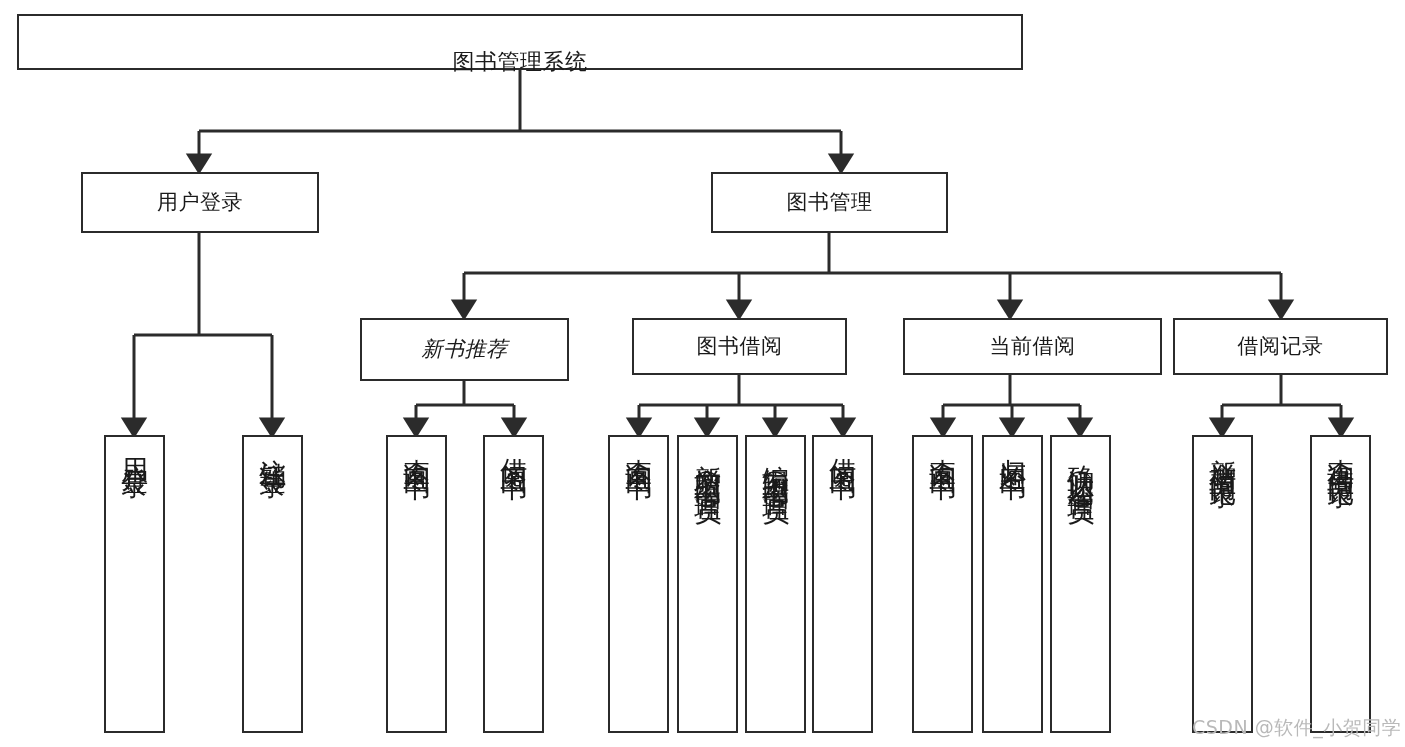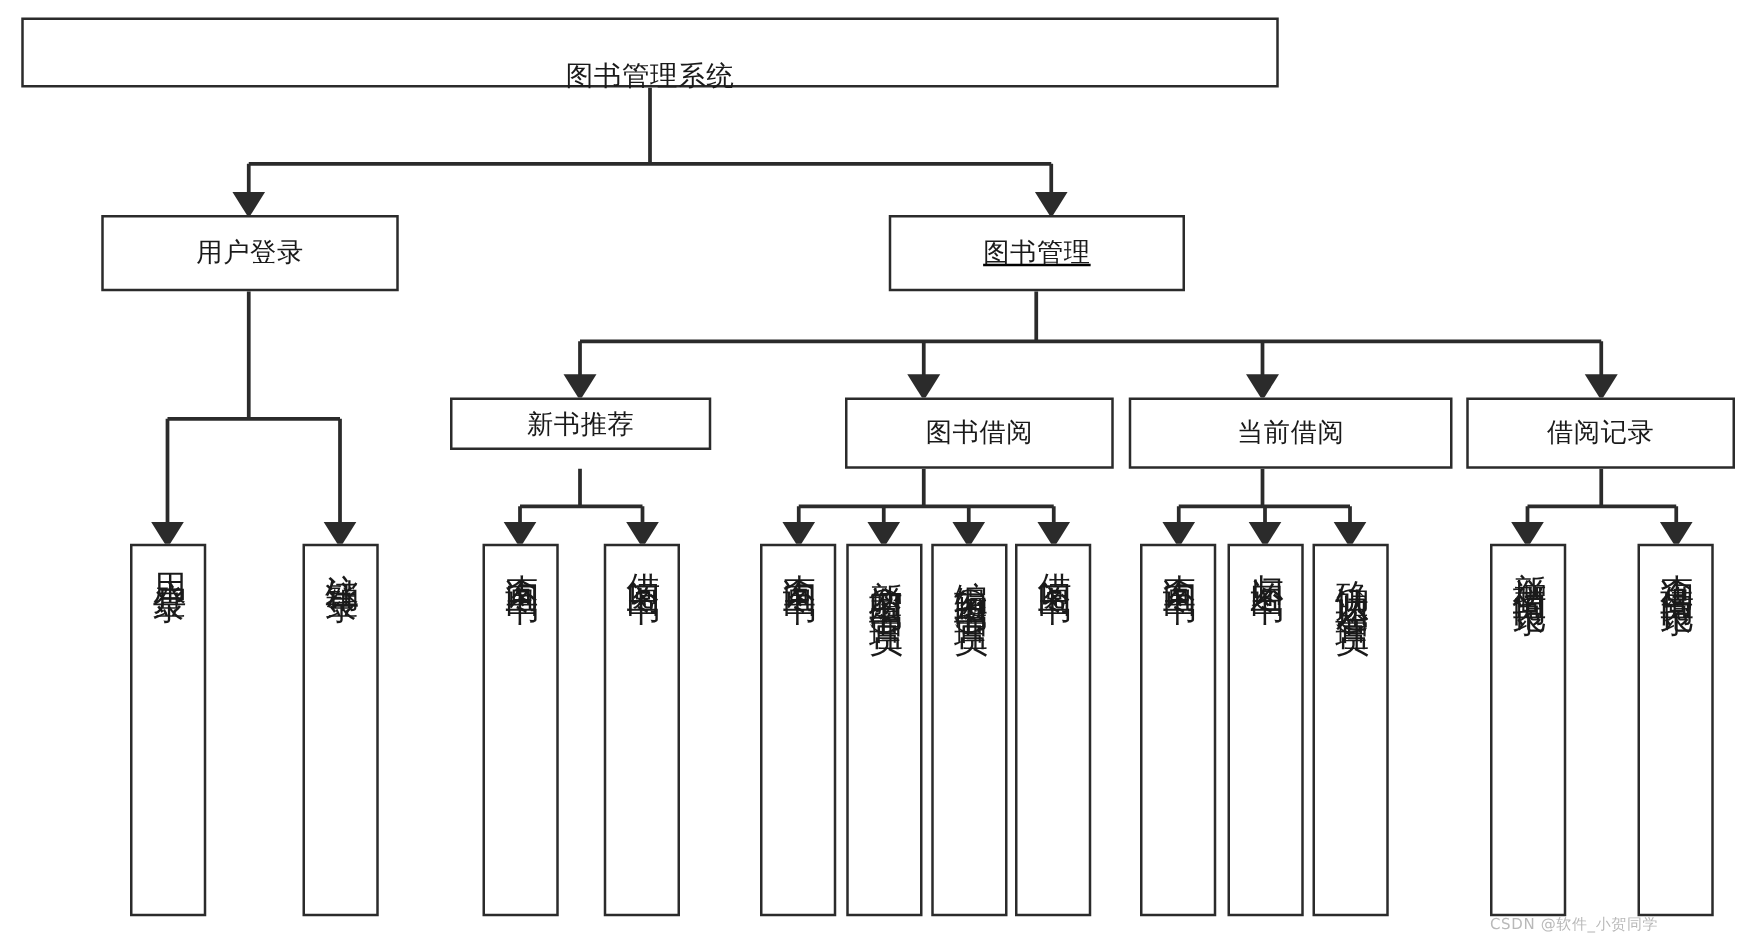--- a/index.html
+++ b/index.html
@@ -66,25 +66,24 @@
     padding-top: 6px;
     box-sizing: border-box;
   }
   .node.leaf.centered .label {
     align-items: center;
     padding-top: 0;
   }
   .watermark {
     position: absolute;
     color: #b9b9b9;
-    font-size: 12px;
+    font-size: 19px;
     letter-spacing: 0.5px;
     white-space: nowrap;
     z-index: 3;
-    margin-top: 16px;
   }
 </style>
 </head>
 <body>
 
 <div id="diagram">
 
   <svg class="edges" viewBox="0 0 1405 747" xmlns="http://www.w3.org/2000/svg">
     <defs>
       <marker id="arrow" markerWidth="10" markerHeight="10" refX="3.2" refY="5" orient="auto" markerUnits="strokeWidth">
@@ -135,28 +134,28 @@
     </g>
   </svg>
 
   <div class="node root" style="left:17px; top:14px; width:1006px; height:56px;">
     <span class="label">图书管理系统</span>
   </div>
 
   <div class="node lvl1" style="left:81px; top:172px; width:238px; height:61px;">
     <span class="label">用户登录</span>
   </div>
-  <div class="node lvl1" style="left:711px; top:172px; width:237px; height:61px;text-decoration:underline;">
+  <div class="node lvl1" style="left:711px; top:172px; width:237px; height:61px;">
     <span class="label">图书管理</span>
   </div>
 
-  <div class="node lvl2" style="left:360px; top:318px; width:209px; height:42px;">
+  <div class="node lvl2" style="left:360px; top:318px; width:209px; height:63px;font-style:italic;">
     <span class="label">新书推荐</span>
   </div>
-  <div class="node lvl2" style="left:632px; top:318px; width:215px; height:57px;margin-left:44px;">
+  <div class="node lvl2" style="left:632px; top:318px; width:215px; height:57px;">
     <span class="label">图书借阅</span>
   </div>
   <div class="node lvl2" style="left:903px; top:318px; width:259px; height:57px;">
     <span class="label">当前借阅</span>
   </div>
   <div class="node lvl2" style="left:1173px; top:318px; width:215px; height:57px;text-align:center;">
     <span class="label">借阅记录</span>
   </div>
 
   <div class="node leaf centered" style="left:104px; top:435px; width:61px; height:298px;">

